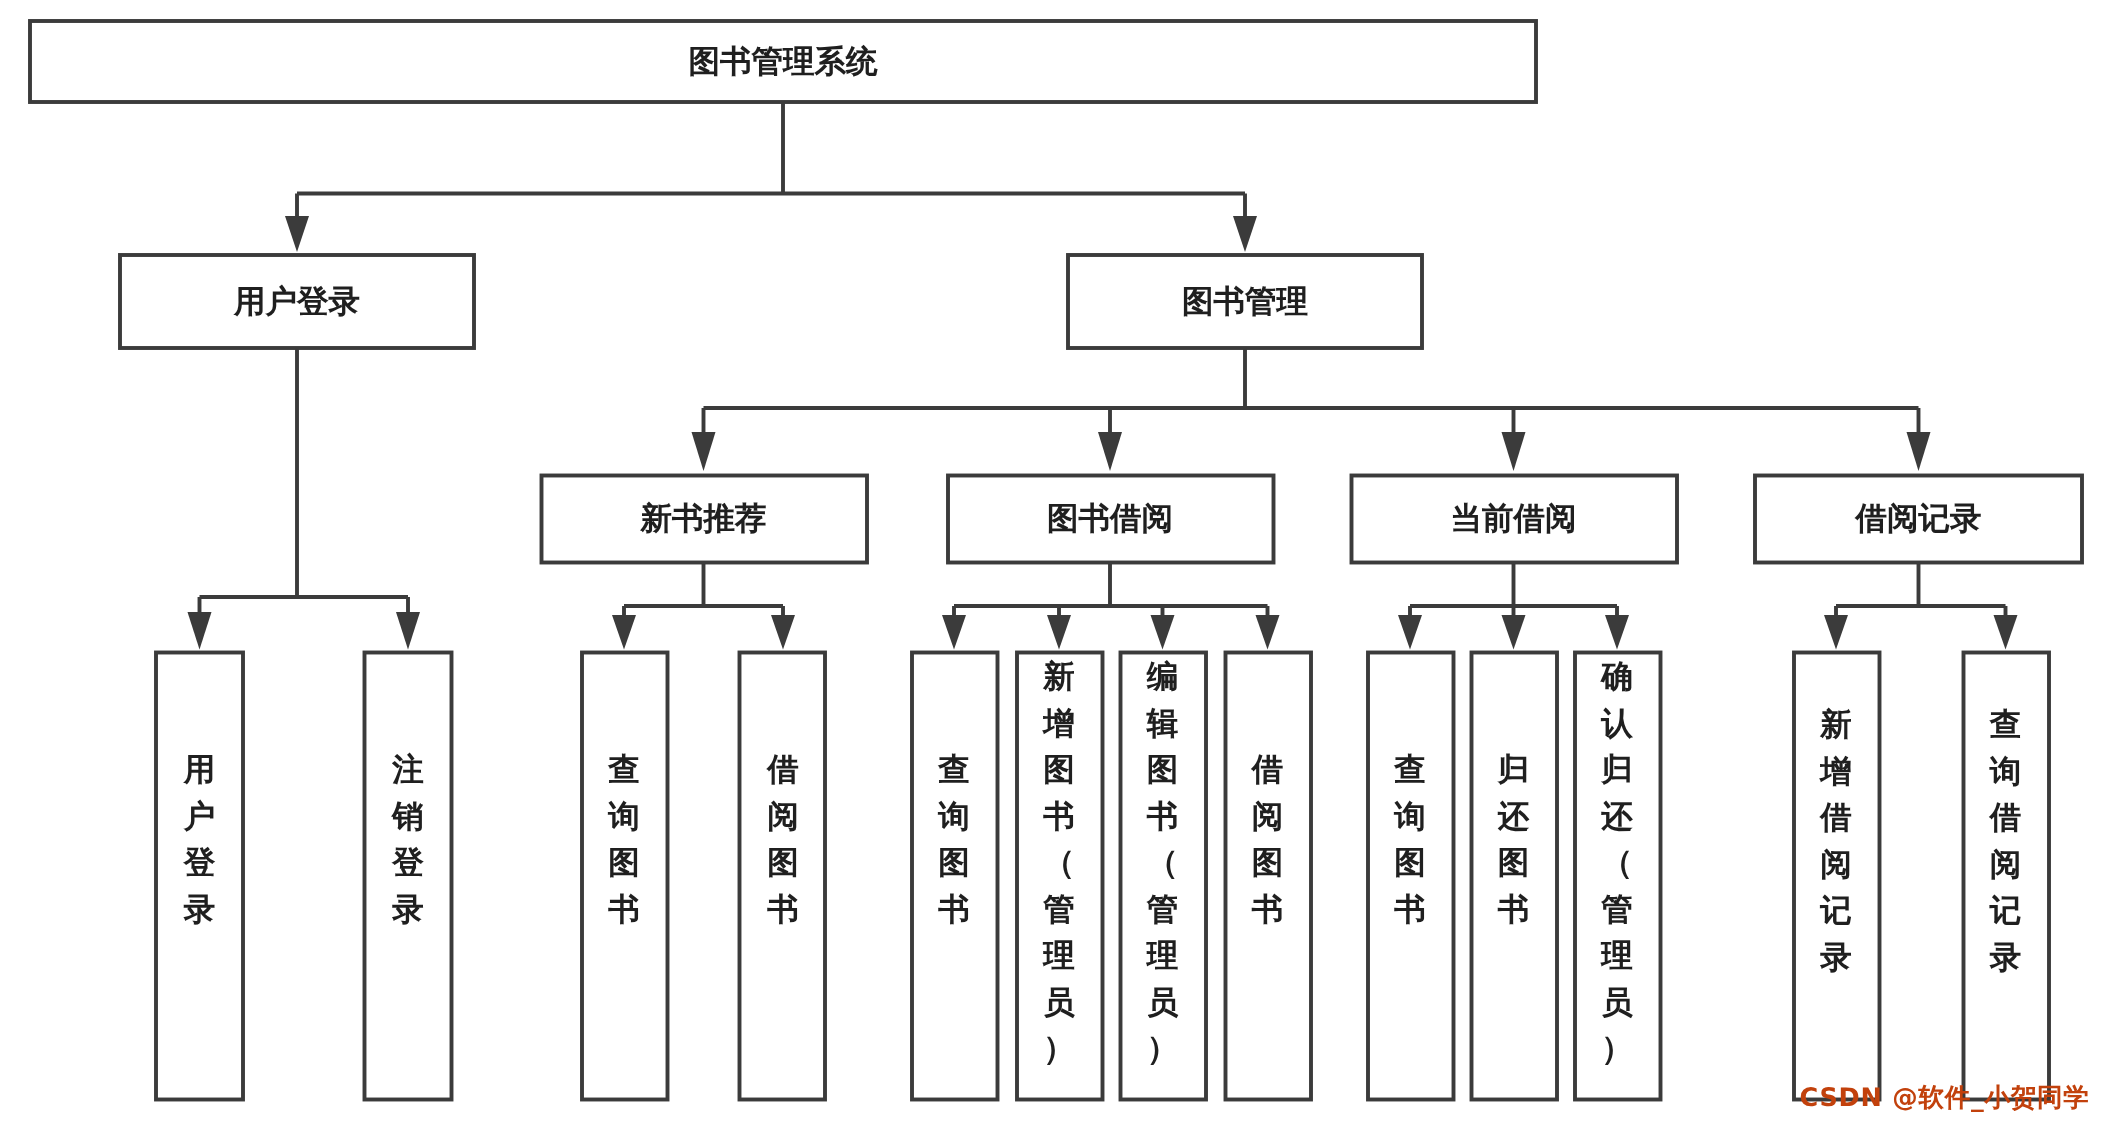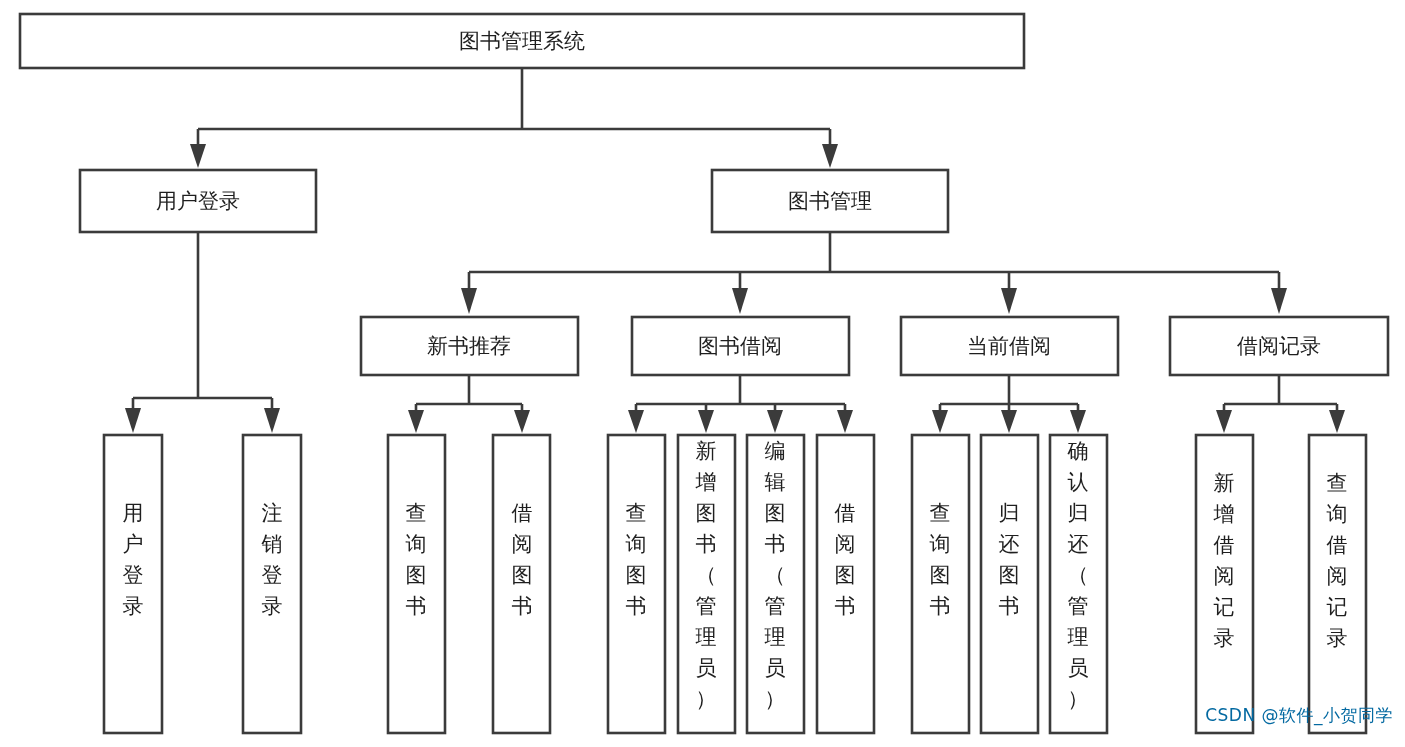--- a/index.html
+++ b/index.html
@@ -11,20 +11,21 @@
     width: 1405px;
     height: 747px;
     font-family: "DejaVu Sans", "Liberation Sans", sans-serif;
     overflow: hidden;
   }
   #diagram-root {
     position: relative;
     width: 1405px;
     height: 747px;
     background: #ffffff;
+    font-weight: bold;
   }
   svg.diagram {
     position: absolute;
     top: 0;
     left: 0;
     width: 1405px;
     height: 747px;
   }
   .node-box {
     fill: #ffffff;
@@ -50,24 +51,24 @@
   }
   .node-label-v {
     font-family: "DejaVu Sans", "Liberation Sans", sans-serif;
     font-size: 21px;
     fill: #1f1f1f;
     text-anchor: middle;
   }
   .watermark {
     position: absolute;
     right: 12px;
-    bottom: 20px;
+    bottom: 4px;
     font-family: "DejaVu Sans", "Liberation Sans", sans-serif;
     font-size: 17px;
-    color: #0369a1;
+    color: #c2410c;
     white-space: nowrap;
     letter-spacing: 0.5px;
   }
 </style>
 </head>
 <body>
 
 <div id="diagram-root">
 
   <svg class="diagram" viewBox="0 0 1405 747" xmlns="http://www.w3.org/2000/svg">

